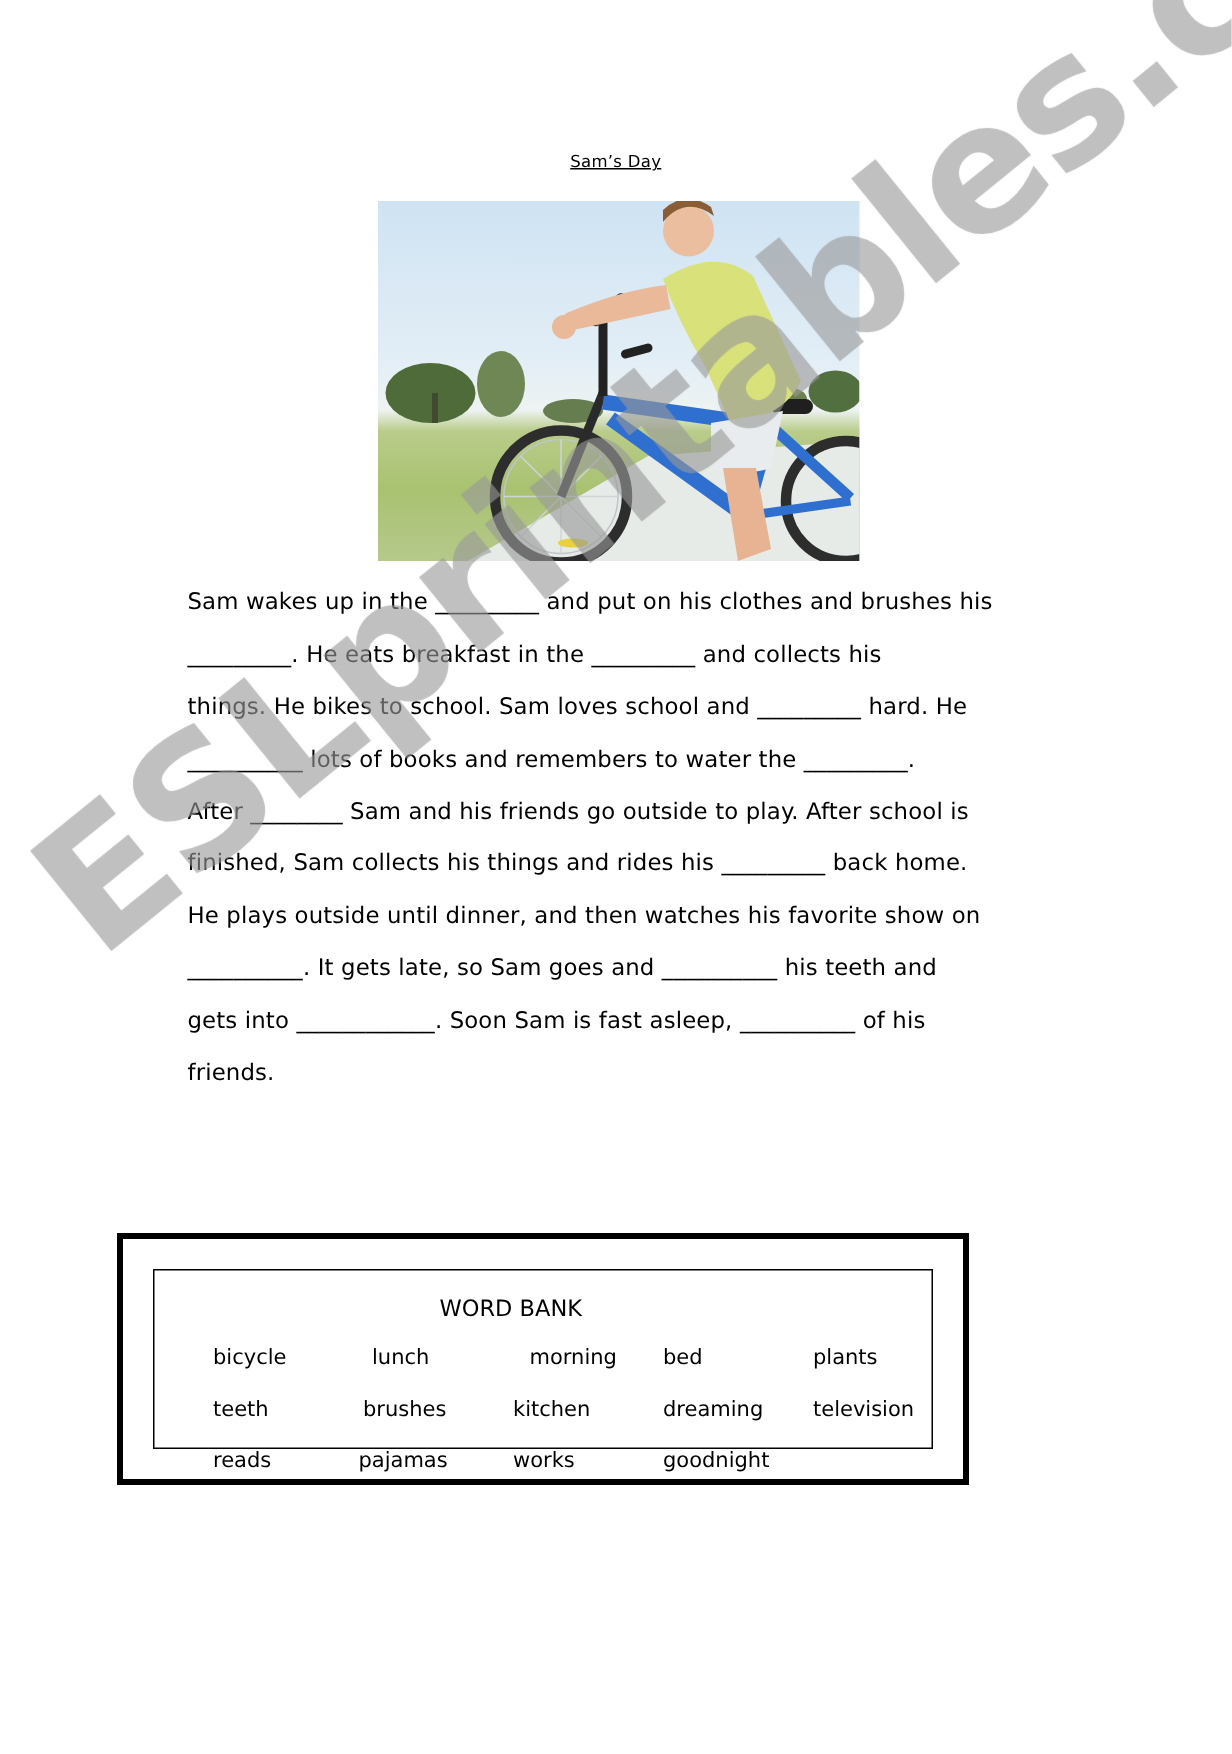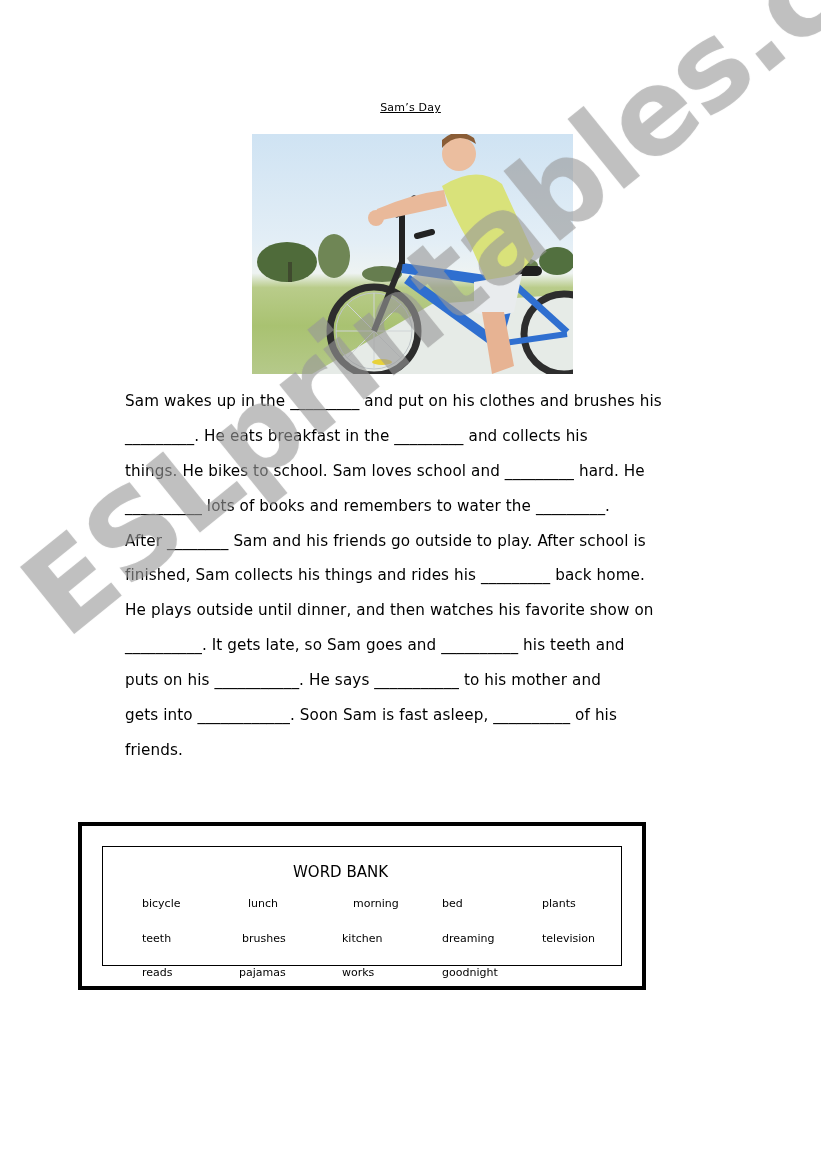--- a/index.html
+++ b/index.html
@@ -54,21 +54,21 @@
       width: 100%; height: 100%;
       border: 1.5px solid #000;
     }
     .wb-title {
       position: absolute;
       left: 190px; top: 16px;
       font-size: 15px;
     }
     .wb-word {
       position: absolute;
-      font-size: 11px;
+      font-size: 14px;
       white-space: nowrap;
     }
 
     .watermark {
       position: absolute;
       left: 40px; top: 540px;
       font-family: "DejaVu Sans", sans-serif;
       font-weight: bold;
       font-size: 118px;
       color: rgba(150,150,150,0.45);
@@ -140,21 +140,20 @@
 
   <div class="passage">
     <span class="line">Sam wakes up in the _________ and put on his clothes and brushes his</span>
     <span class="line">_________.  He eats breakfast in the _________ and collects his</span>
     <span class="line">things.  He bikes to school.  Sam loves school and _________ hard.  He</span>
     <span class="line">__________ lots of books and remembers to water the _________.</span>
     <span class="line">After ________ Sam and his friends go outside to play.  After school is</span>
     <span class="line">finished, Sam collects his things and rides his _________ back home.</span>
     <span class="line">He plays outside until dinner, and then watches his favorite show on</span>
     <span class="line">__________.  It gets late, so Sam goes and __________ his teeth and</span>
-    <span class="line">puts on his ___________.  He says ___________ to his mother and</span>
     <span class="line">gets into ____________.  Soon Sam is fast asleep, __________ of his</span>
     <span class="line">friends.</span>
   </div>
 
   <div class="wordbank">
     <div class="wordbank-inner">
       <div class="wb-title">WORD BANK</div>
 
       <span class="wb-word" style="left:39px;top:50px;">bicycle</span>
       <span class="wb-word" style="left:145px;top:50px;">lunch</span>

